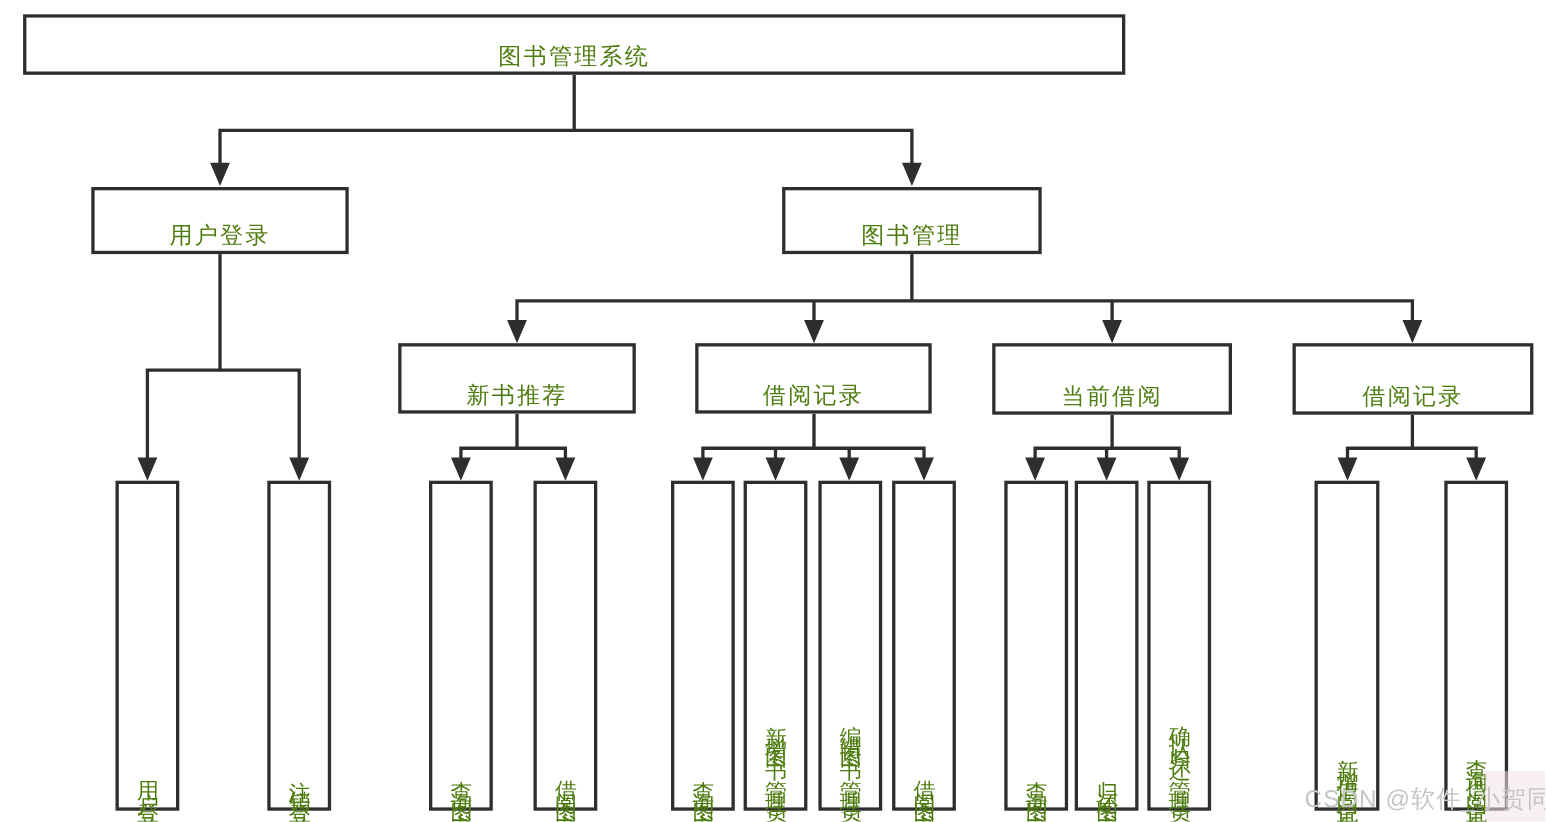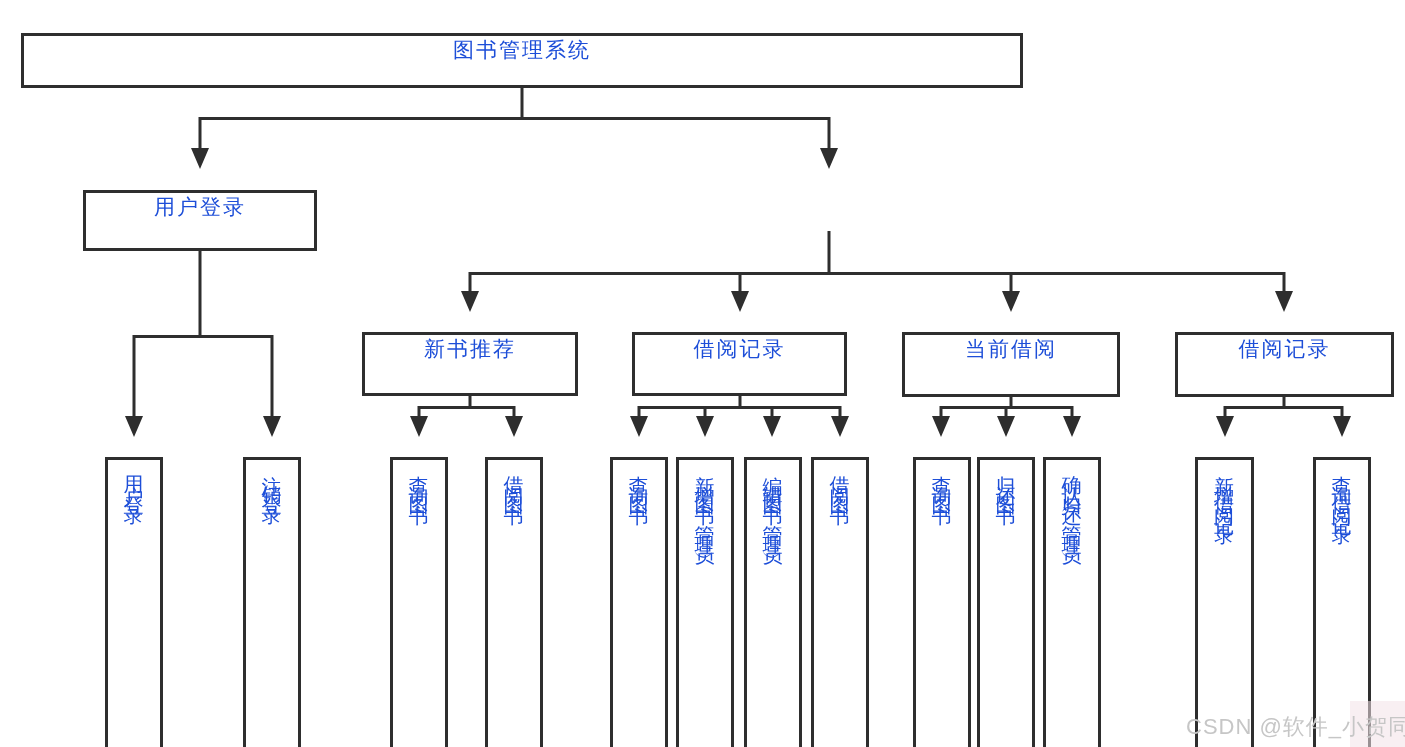--- a/index.html
+++ b/index.html
@@ -7,23 +7,23 @@
     position:relative;
     width:1405px;height:747px;
     background:#ffffff;
     font-family:"Liberation Sans",sans-serif;
     overflow:hidden;
   }
   .wires{position:absolute;left:0;top:0;z-index:0;}
   .box{
     position:absolute;box-sizing:border-box;
     border:3px solid #2e2e2e;background:#ffffff;
-    display:flex;align-items:flex-start;justify-content:center;
-    color:#1d4ed8;font-size:21px;letter-spacing:2px;
-    z-index:1;white-space:nowrap;margin-top:20px;
+    display:flex;align-items:flex-end;justify-content:center;
+    color:#4d7c0f;font-size:21px;letter-spacing:2px;
+    z-index:1;white-space:nowrap;
   }
   .leaf span{
     writing-mode:vertical-rl;
     text-orientation:mixed;
     font-size:20px;line-height:1;
     letter-spacing:10px;
   }
   .wm-tint{
     position:absolute;left:1350px;top:701px;width:55px;height:46px;
     background:#f3e2e8;opacity:.55;z-index:2;
@@ -59,20 +59,23 @@
                M1216 416 h18 l-9 21 z M1333 416 h18 l-9 21 z"></path>
     </g>
   </svg>
 
   <div class="box" style="left:21px;top:13px;width:1002px;height:55px;">
     <span>图书管理系统</span>
   </div>
 
   <div class="box" style="left:83px;top:170px;width:234px;height:61px;">
     <span>用户登录</span>
+  </div>
+  <div class="box" style="left:711px;top:170px;width:236px;height:61px;">
+    <span>图书管理</span>
   </div>
 
   <div class="box" style="left:362px;top:312px;width:216px;height:64px;">
     <span>新书推荐</span>
   </div>
   <div class="box" style="left:632px;top:312px;width:215px;height:64px;">
     <span>借阅记录</span>
   </div>
   <div class="box" style="left:902px;top:312px;width:218px;height:65px;">
     <span>当前借阅</span>

